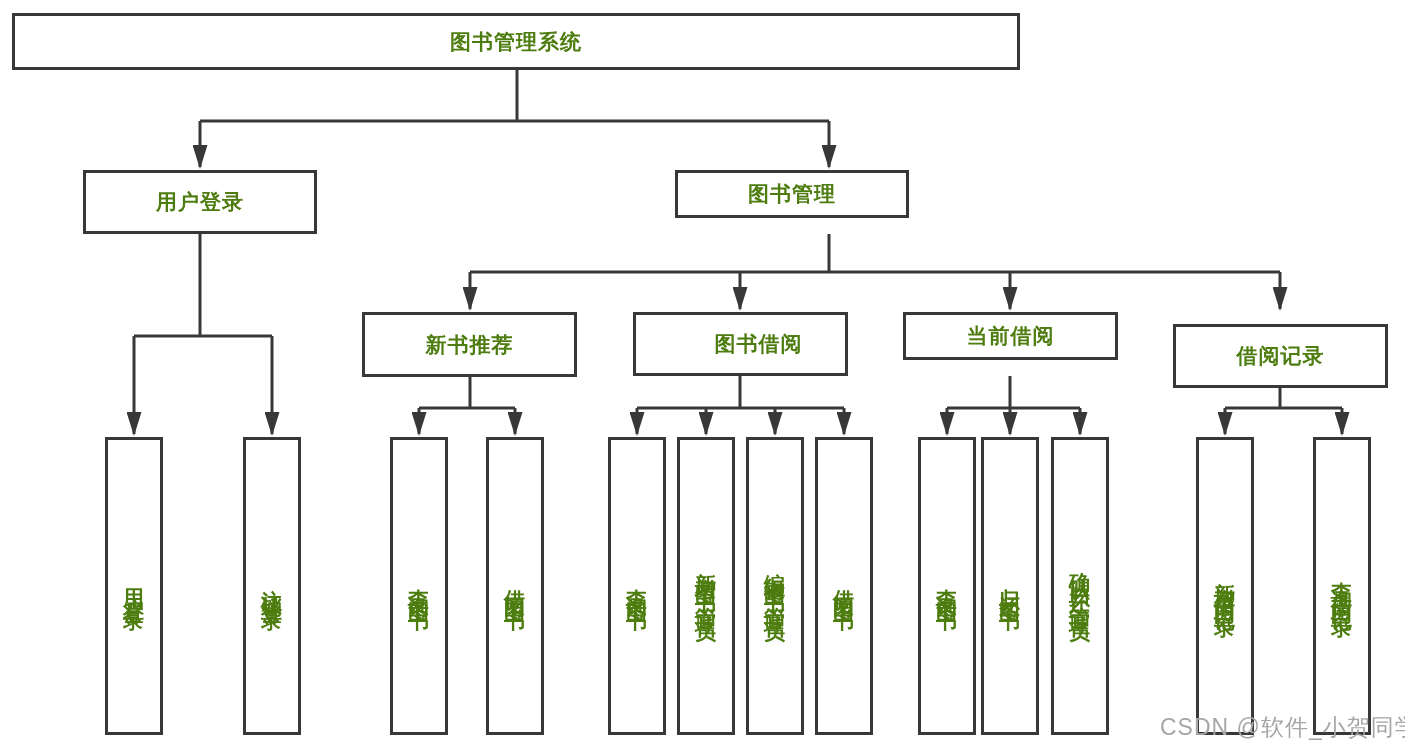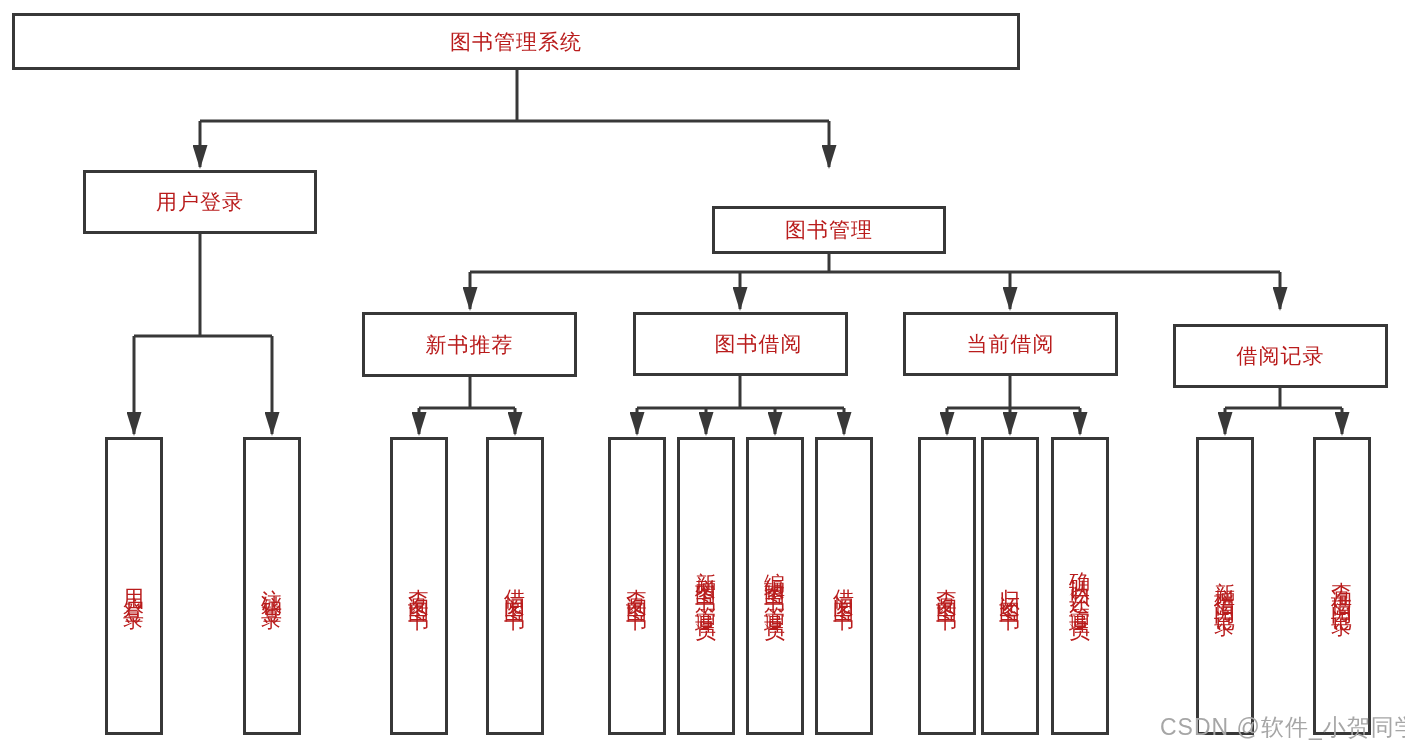--- a/index.html
+++ b/index.html
@@ -20,28 +20,29 @@
     left: 0;
     top: 0;
     width: 1405px;
     height: 747px;
   }
   .node {
     position: absolute;
     box-sizing: border-box;
     background: #ffffff;
     border: 3px solid #383838;
-    color: #b91c1c;
+    color: #4d7c0f;
     display: flex;
     align-items: center;
     justify-content: center;
     font-size: 21px;
     letter-spacing: 1px;
     text-align: center;
     line-height: 1.2;
+    font-weight: bold;
   }
   .vnode {
     writing-mode: vertical-rl;
     text-orientation: mixed;
     letter-spacing: 7px;
     font-size: 21px;
   }
   .watermark {
     position: absolute;
     left: 1160px;
@@ -103,25 +104,25 @@
     <path class="line" d="M947,408 V434" marker-end="url(#arrow)"></path>
     <path class="line" d="M1010,408 V434" marker-end="url(#arrow)"></path>
     <path class="line" d="M1080,408 V434" marker-end="url(#arrow)"></path>
     <path class="line" d="M1225,408 V434" marker-end="url(#arrow)"></path>
     <path class="line" d="M1342,408 V434" marker-end="url(#arrow)"></path>
   </svg>
 
   <div class="node" style="left:12px; top:13px; width:1008px; height:57px;">图书管理系统</div>
 
   <div class="node" style="left:83px; top:170px; width:234px; height:64px;">用户登录</div>
-  <div class="node" style="left:712px; top:170px; width:234px; height:48px;margin-top:36px;">图书管理</div>
+  <div class="node" style="left:675px; top:170px; width:234px; height:48px;">图书管理</div>
 
   <div class="node" style="left:362px; top:312px; width:215px; height:65px;">新书推荐</div>
   <div class="node" style="left:633px; top:312px; width:215px; height:64px;padding-left:36px;">图书借阅</div>
-  <div class="node" style="left:903px; top:312px; width:215px; height:64px;">当前借阅</div>
+  <div class="node" style="left:903px; top:312px; width:215px; height:48px;">当前借阅</div>
   <div class="node" style="left:1173px; top:324px; width:215px; height:64px;">借阅记录</div>
 
   <div class="node vnode" style="left:105px; top:437px; width:58px; height:298px;">用户登录</div>
   <div class="node vnode" style="left:243px; top:437px; width:58px; height:298px;">注销登录</div>
 
   <div class="node vnode" style="left:390px; top:437px; width:58px; height:298px;">查询图书</div>
   <div class="node vnode" style="left:486px; top:437px; width:58px; height:298px;">借阅图书</div>
 
   <div class="node vnode" style="left:608px; top:437px; width:58px; height:298px;">查询图书</div>
   <div class="node vnode" style="left:677px; top:437px; width:58px; height:298px;">新增图书（管理员）</div>

